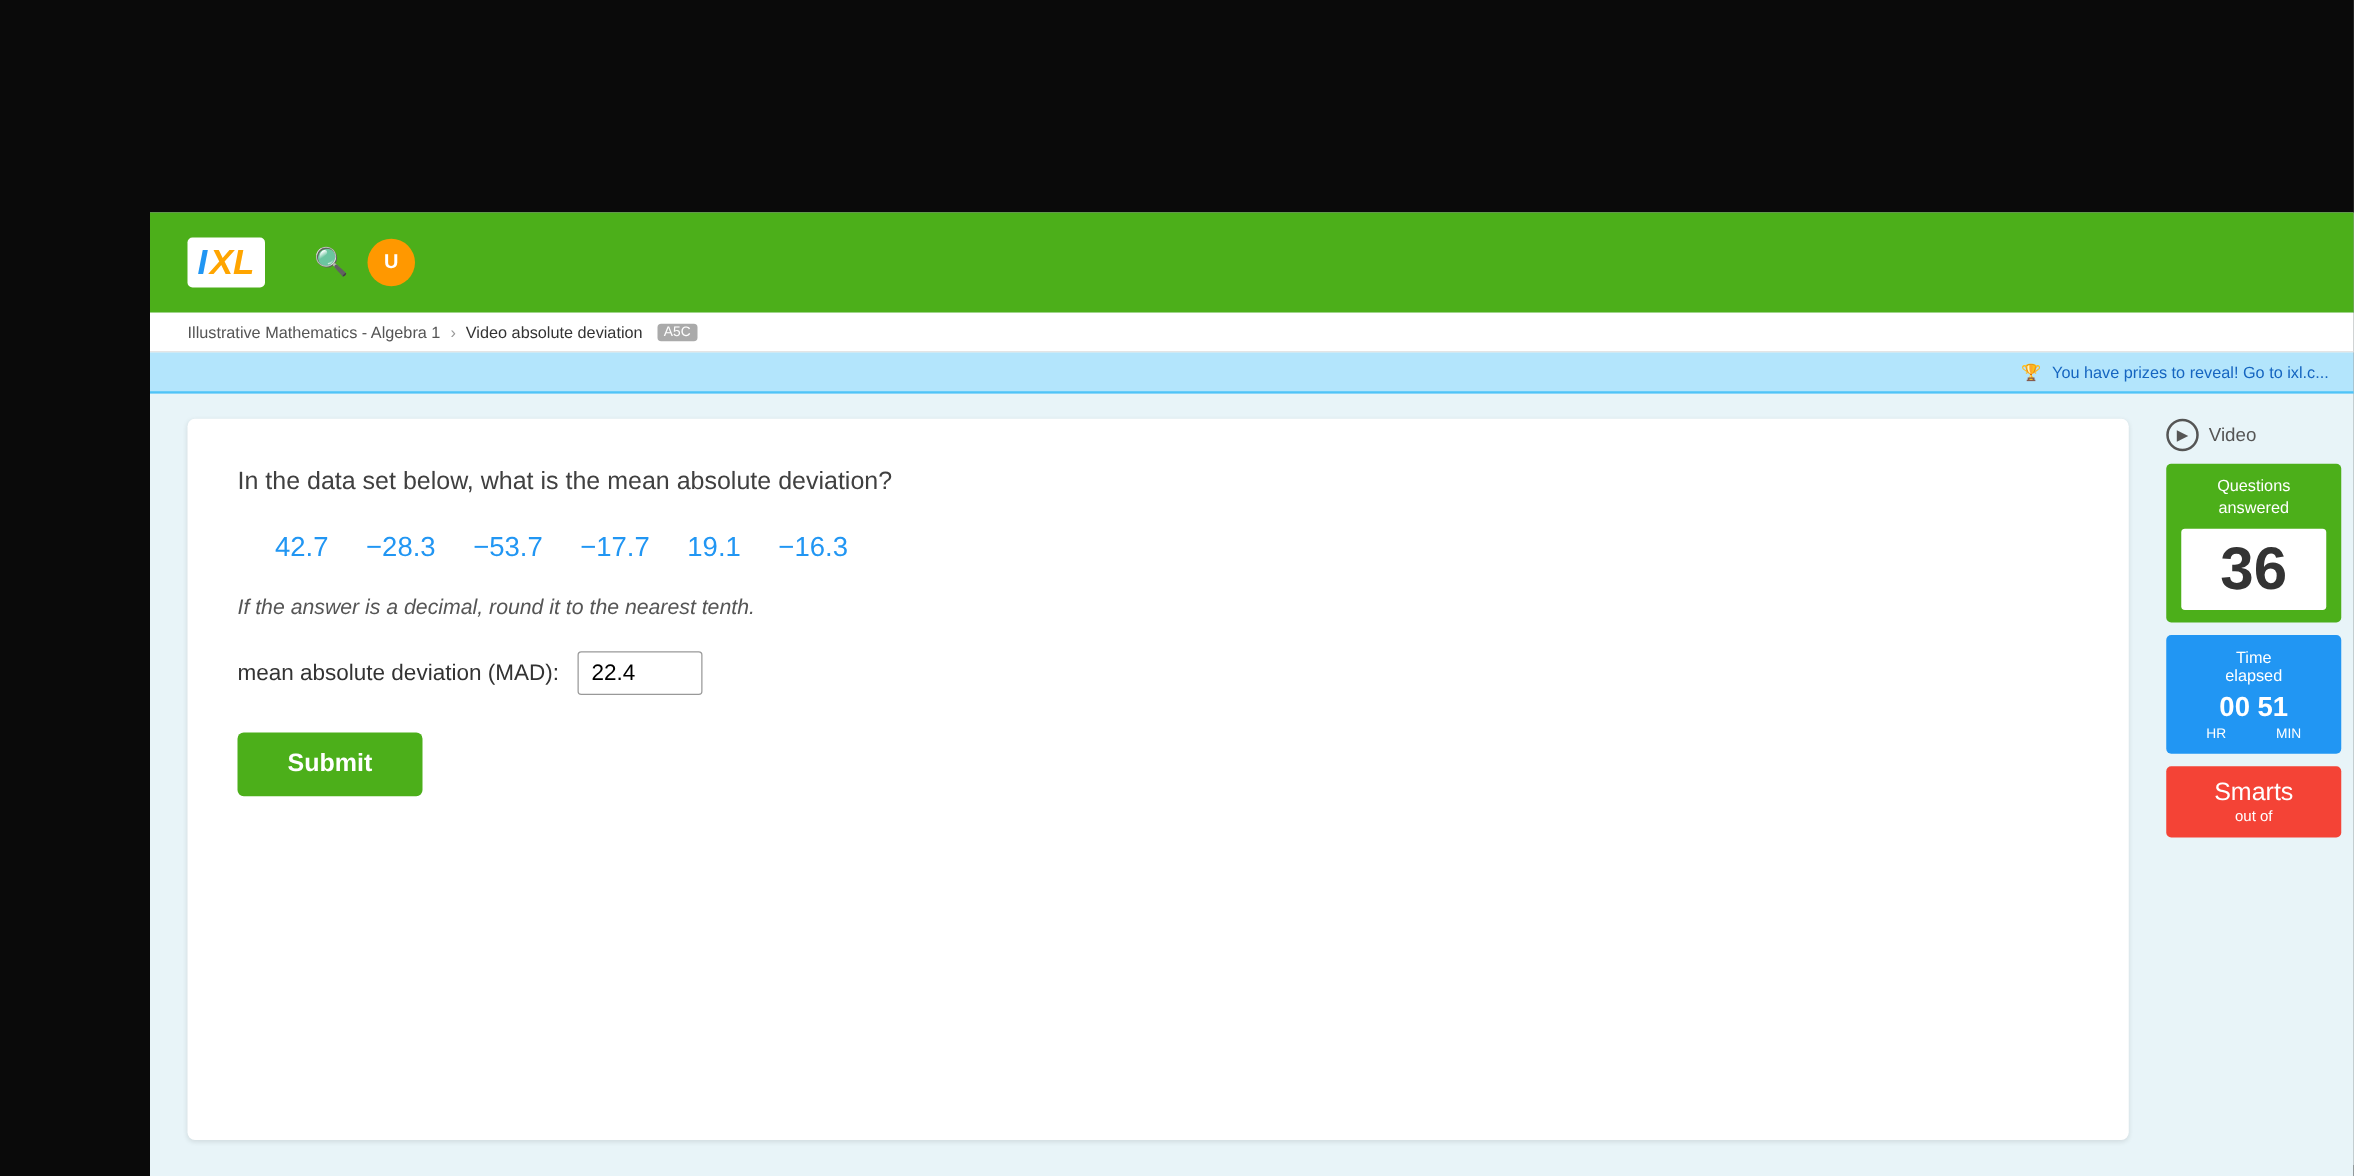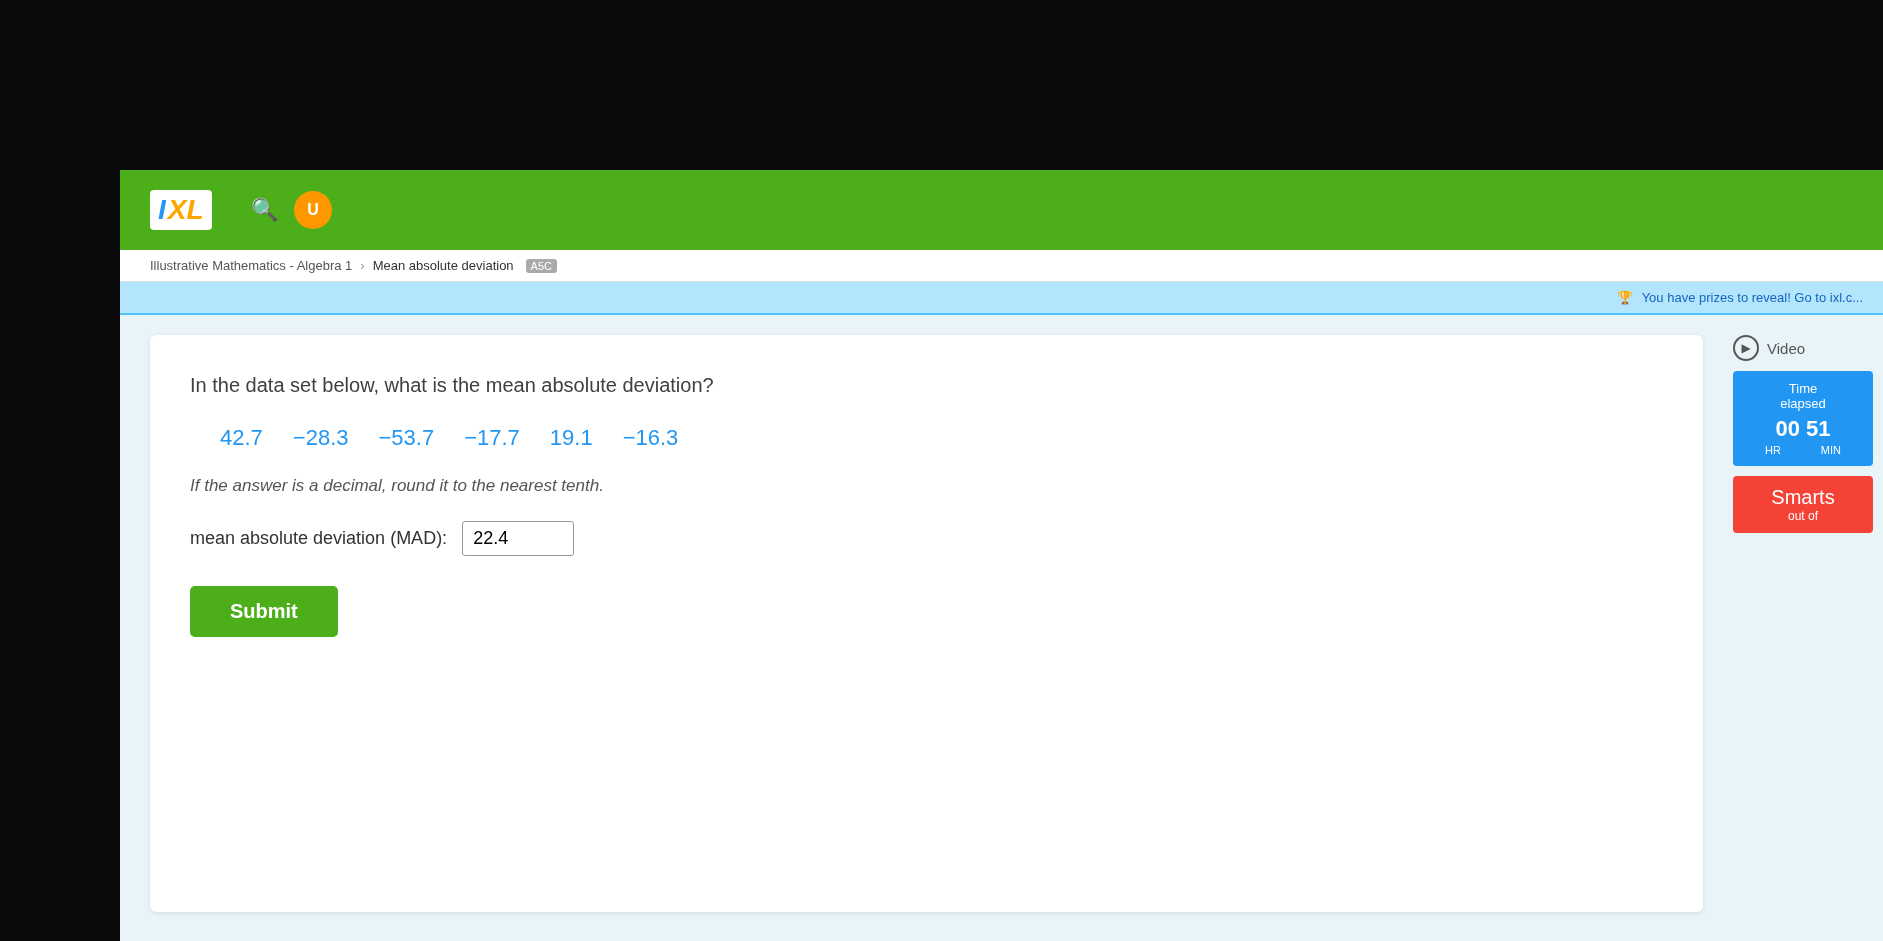--- a/index.html
+++ b/index.html
@@ -217,21 +217,21 @@
     .answer-label {
       font-size: 18px;
       color: #333;
     }
 
     .answer-input {
       border: 1px solid #999;
       border-radius: 3px;
       padding: 6px 10px;
       font-size: 18px;
-      width: 112px;
+      width: 100px;
       outline: none;
     }
 
     .submit-btn {
       background: #4caf1a;
       color: white;
       border: none;
       border-radius: 5px;
       padding: 14px 40px;
       font-size: 20px;
@@ -351,21 +351,21 @@
 
     <div class="header-right">
       <span class="search-icon-btn">🔍</span>
       <div class="avatar-circle">U</div>
     </div>
   </div>
 
   <div class="breadcrumb-bar">
     <span class="breadcrumb-link">Illustrative Mathematics - Algebra 1</span>
     <span class="breadcrumb-sep">›</span>
-    <span class="breadcrumb-current">Mean absolute deviation</span>
+    <span class="breadcrumb-current">Video absolute deviation</span>
     <span class="breadcrumb-badge">A5C</span>
   </div>
 
   <div class="prize-banner">
     <span class="prize-trophy">🏆</span>
     <span>You have prizes to reveal! Go to ixl.c...</span>
   </div>
 
   <div class="main-content">
 
@@ -391,20 +391,25 @@
       <button class="submit-btn">Submit</button>
     </div>
 
     <div class="right-sidebar">
 
       <div class="video-btn">
         <div class="video-icon">▶</div>
         <span>Video</span>
       </div>
 
+      <div class="questions-answered-box">
+        <div class="qa-label" style="white-space: pre-line;">Questions
+answered</div>
+        <div class="qa-number">36</div>
+      </div>
 
       <div class="time-elapsed-box">
         <div class="te-label" style="white-space: pre-line;">Time
 elapsed</div>
         <div class="te-time">00  51</div>
         <div class="te-units">
           <span>HR</span>
           <span>MIN</span>
         </div>
       </div>

